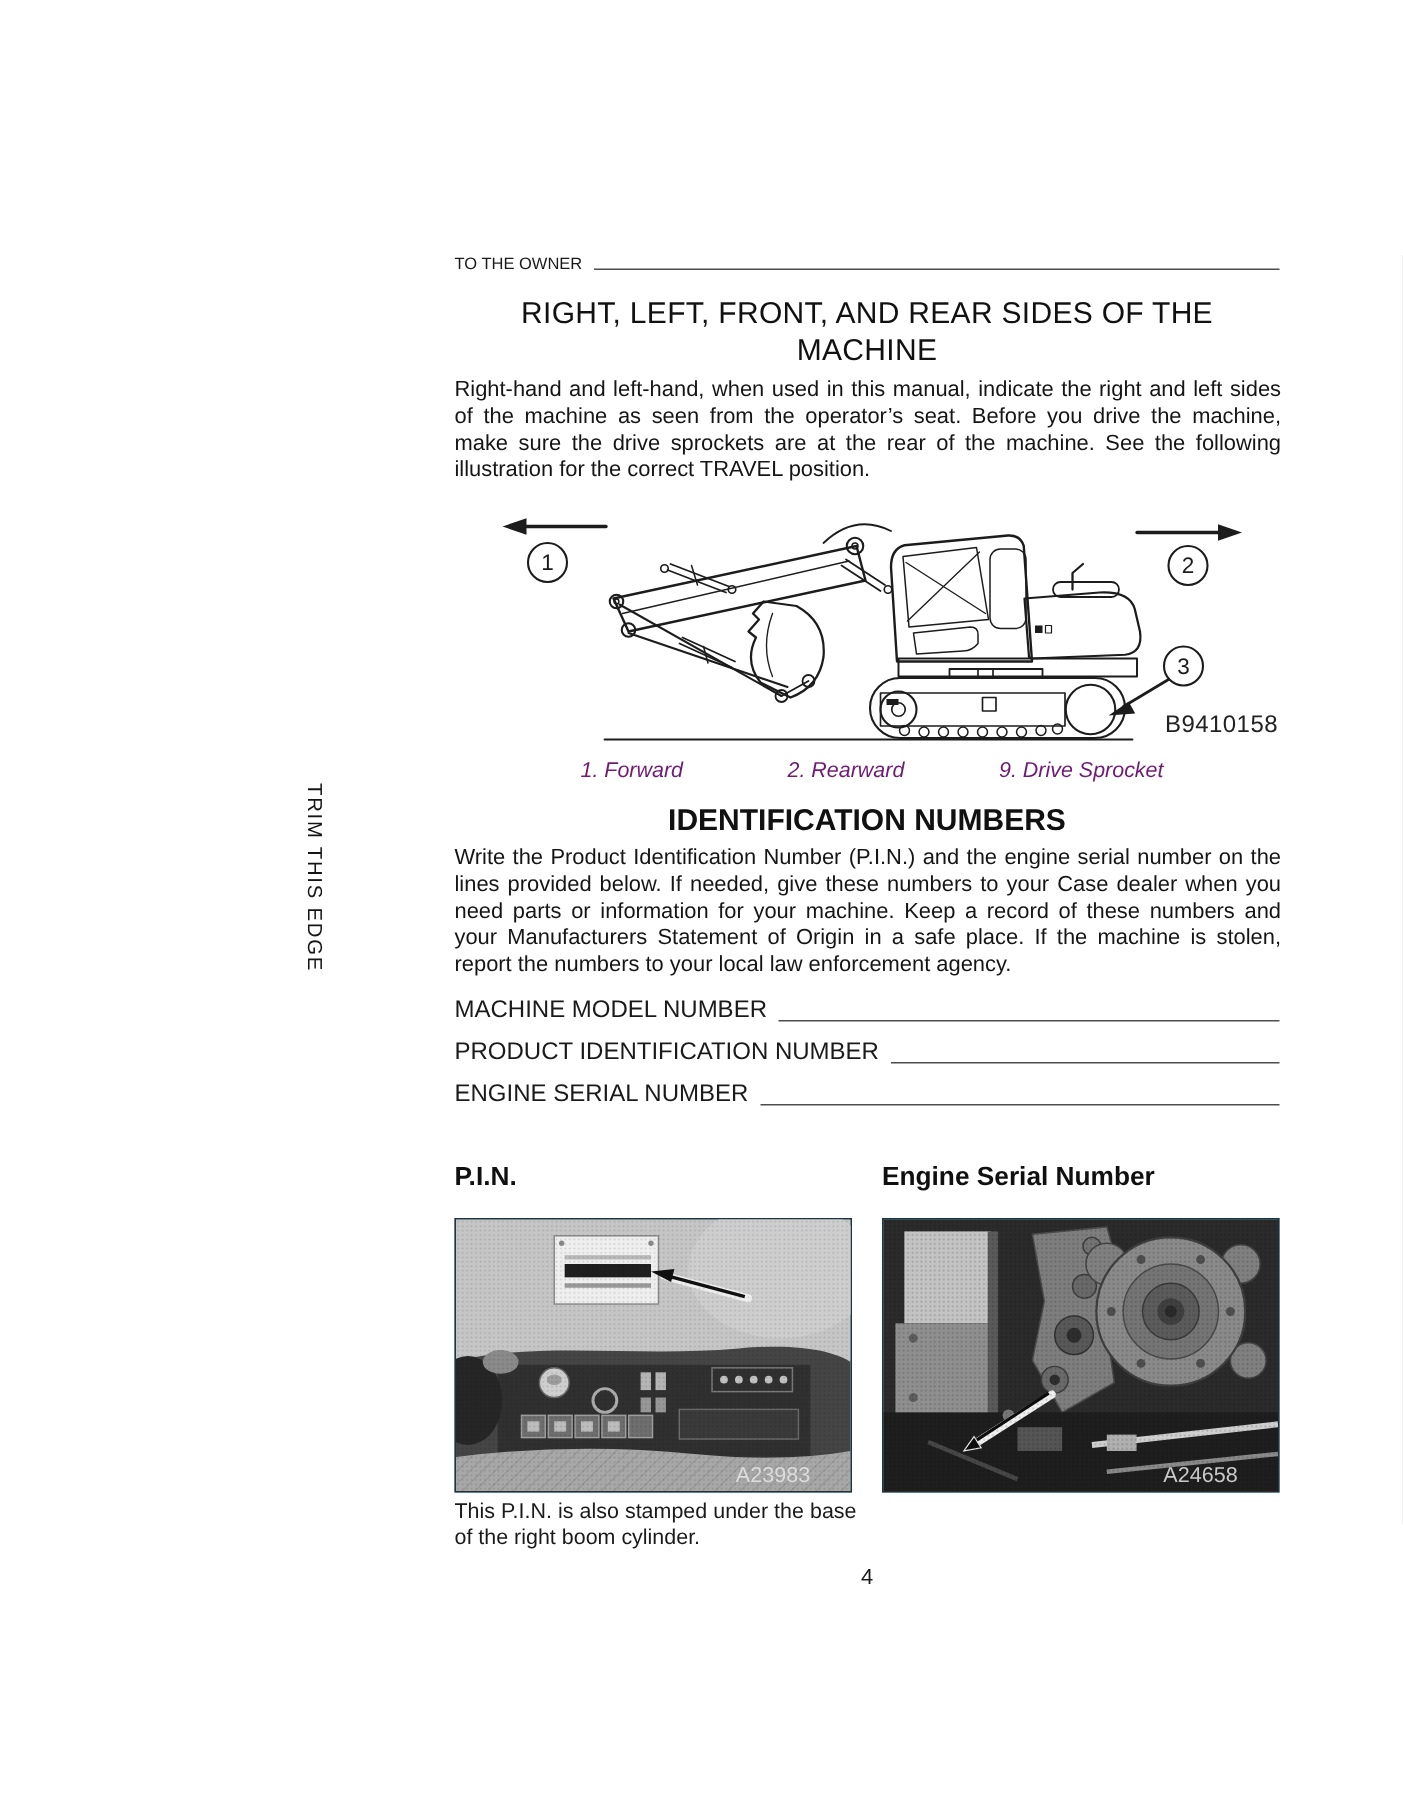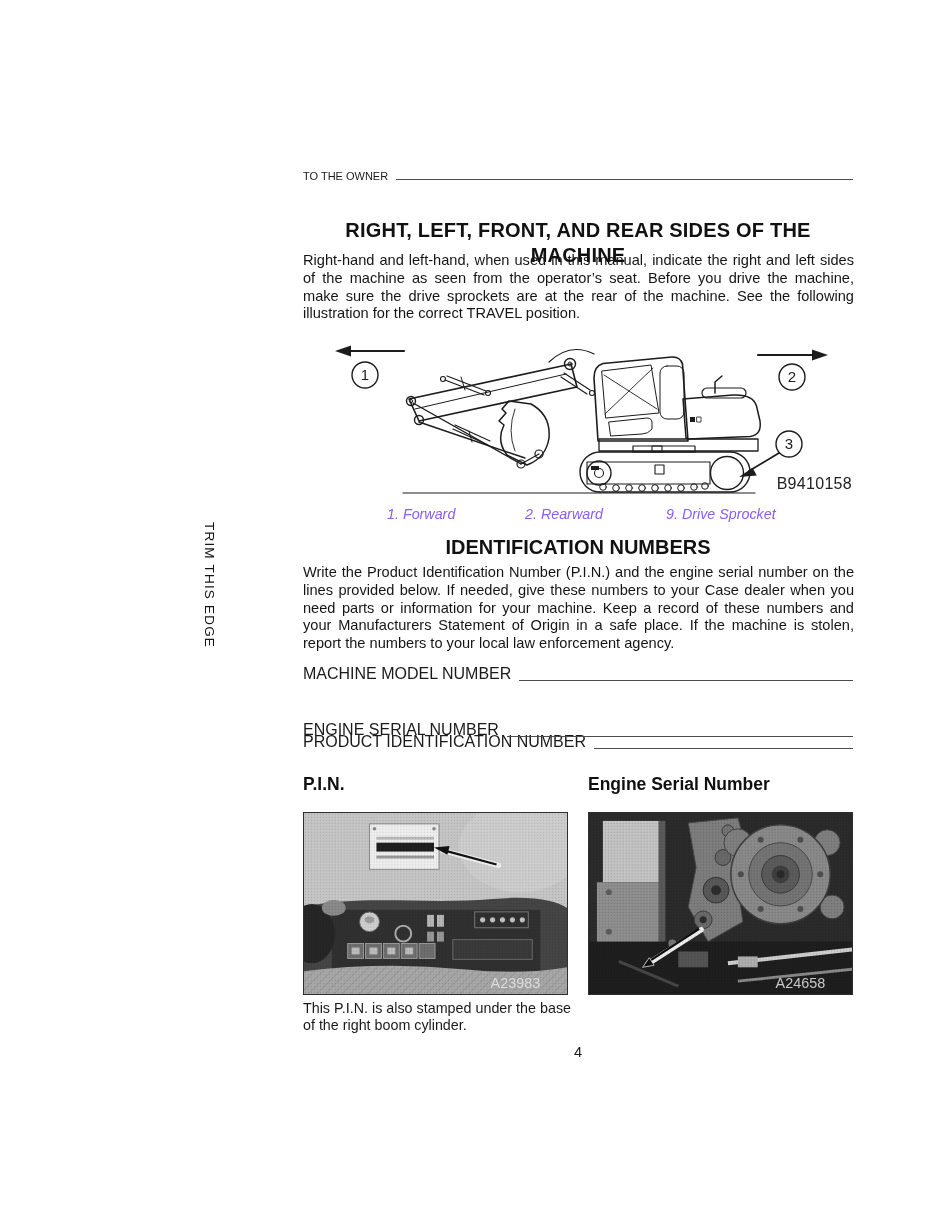--- a/index.html
+++ b/index.html
@@ -22,55 +22,55 @@
     display:flex; align-items:flex-end;
     font-size:11px;
   }
   .owner-row .label { white-space:nowrap; }
   .fill-line {
     flex:1 1 auto; margin-left:8px; margin-bottom:2px;
     border-bottom:1.4px solid #4d4d4d; height:12px;
   }
 
   .h1 {
-    left:303px; top:218px; width:550px;
-    text-align:center; font-weight:700; font-size:20px; line-height:25px;
+    left:303px; top:197px; width:550px;
+    text-align:center; font-weight:400; font-size:20px; line-height:25px;
     letter-spacing:0.2px; color:#111;
   }
   .body-text {
     font-size:14.6px; line-height:17.8px; text-align:justify; color:#151515;
   }
   .p1 { left:303px; top:252px; width:551px; }
   .p2 { left:303px; top:564px; width:551px; }
 
   .figure { left:303px; top:333px; width:550px; height:195px; }
   .figure svg { display:block; }
   .fig-code {
     position:absolute; right:1px; top:142px;
     font-size:16px; color:#222; letter-spacing:0.3px;
   }
   .legend-item {
     position:absolute; top:173px;
-    font-style:italic; font-size:14.3px; color:#8b5cf6; white-space:nowrap;
+    font-style:italic; font-size:14.3px; color:#701a75; white-space:nowrap;
   }
   .legend-0 { left:84px; }
   .legend-1 { left:222px; }
   .legend-2 { left:363px; }
 
   .h2 {
     left:303px; top:536px; width:550px;
     text-align:center; font-weight:700; font-size:20px; color:#111;
   }
 
   .form-row {
     left:303px; width:550px;
     display:flex; align-items:flex-end; font-size:16px;
   }
   .form-row .label { white-space:nowrap; }
-  .fr-0 { top:665px; } .fr-1 { top:693px;margin-top:40px; } .fr-2 { top:721px; }
+  .fr-0 { top:665px; } .fr-1 { top:693px; } .fr-2 { top:721px; }
 
   .col-heading { font-weight:700; font-size:17.5px; color:#101010; }
   .ch-left  { left:303px; top:774px; }
   .ch-right { left:588px; top:774px; }
 
   .photo {
     width:265px; height:183px; box-sizing:border-box;
     border:1px solid #2e2e2e; background:#0ea5e9;
   }
   .photo-left  { left:303px; top:812px; }

